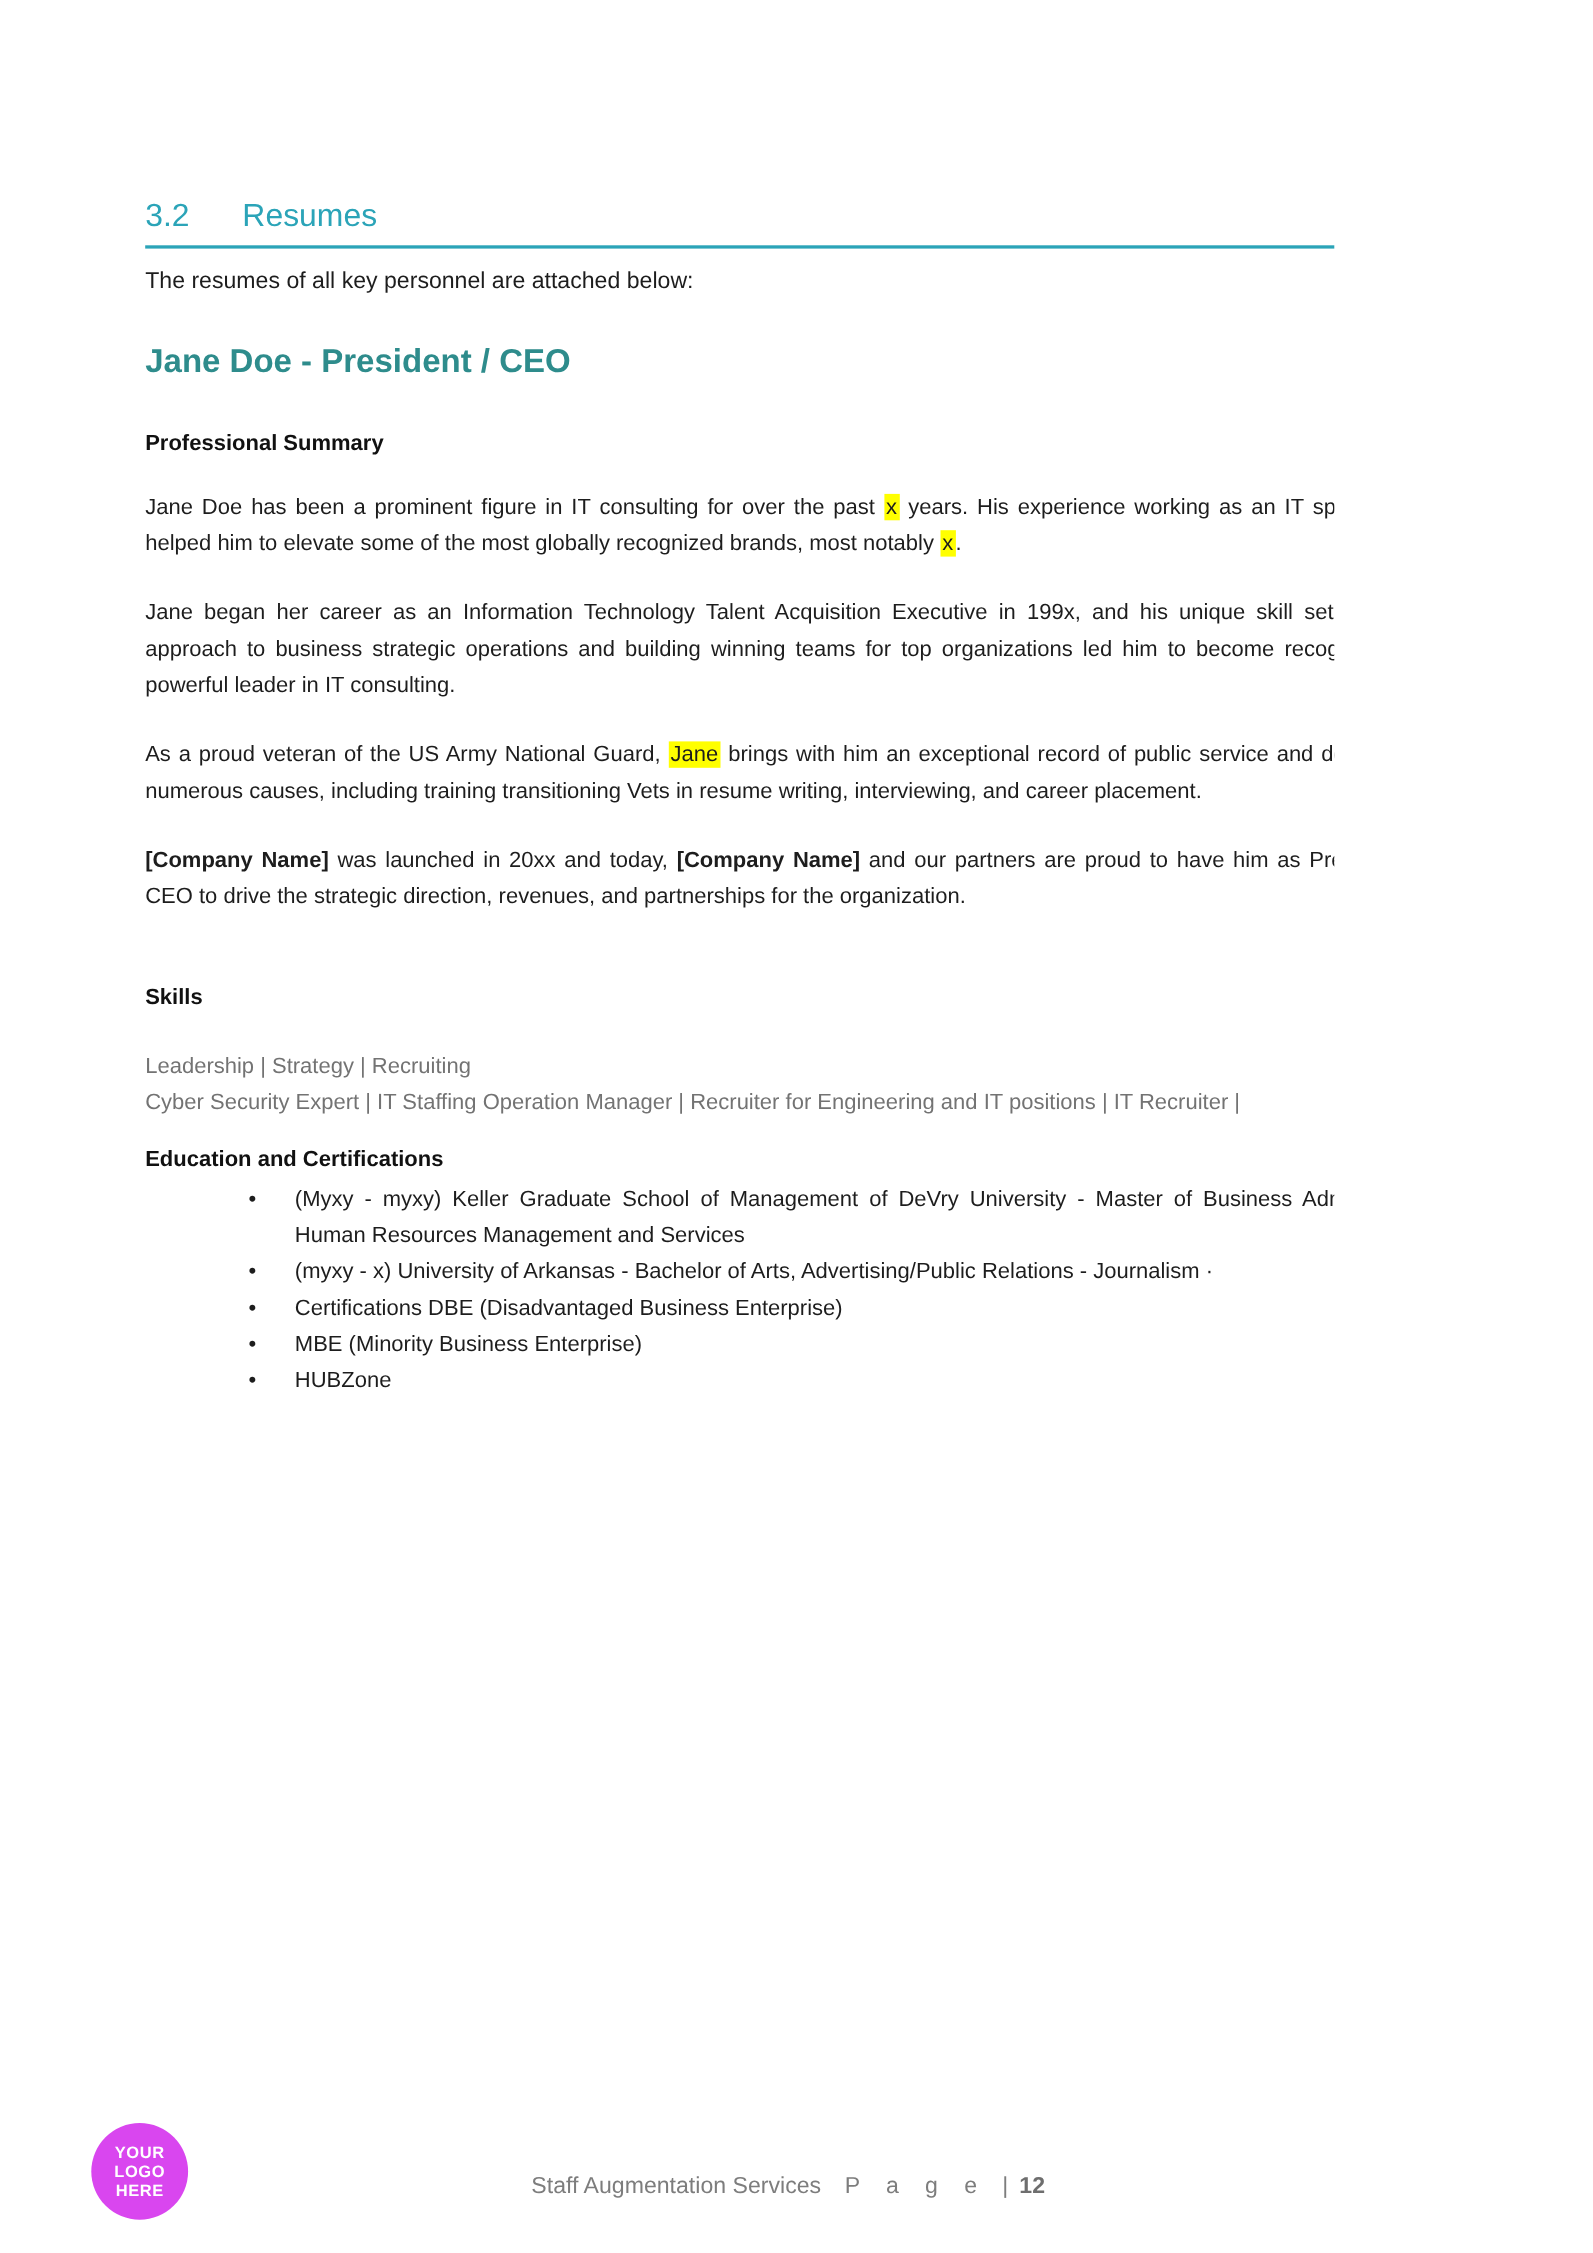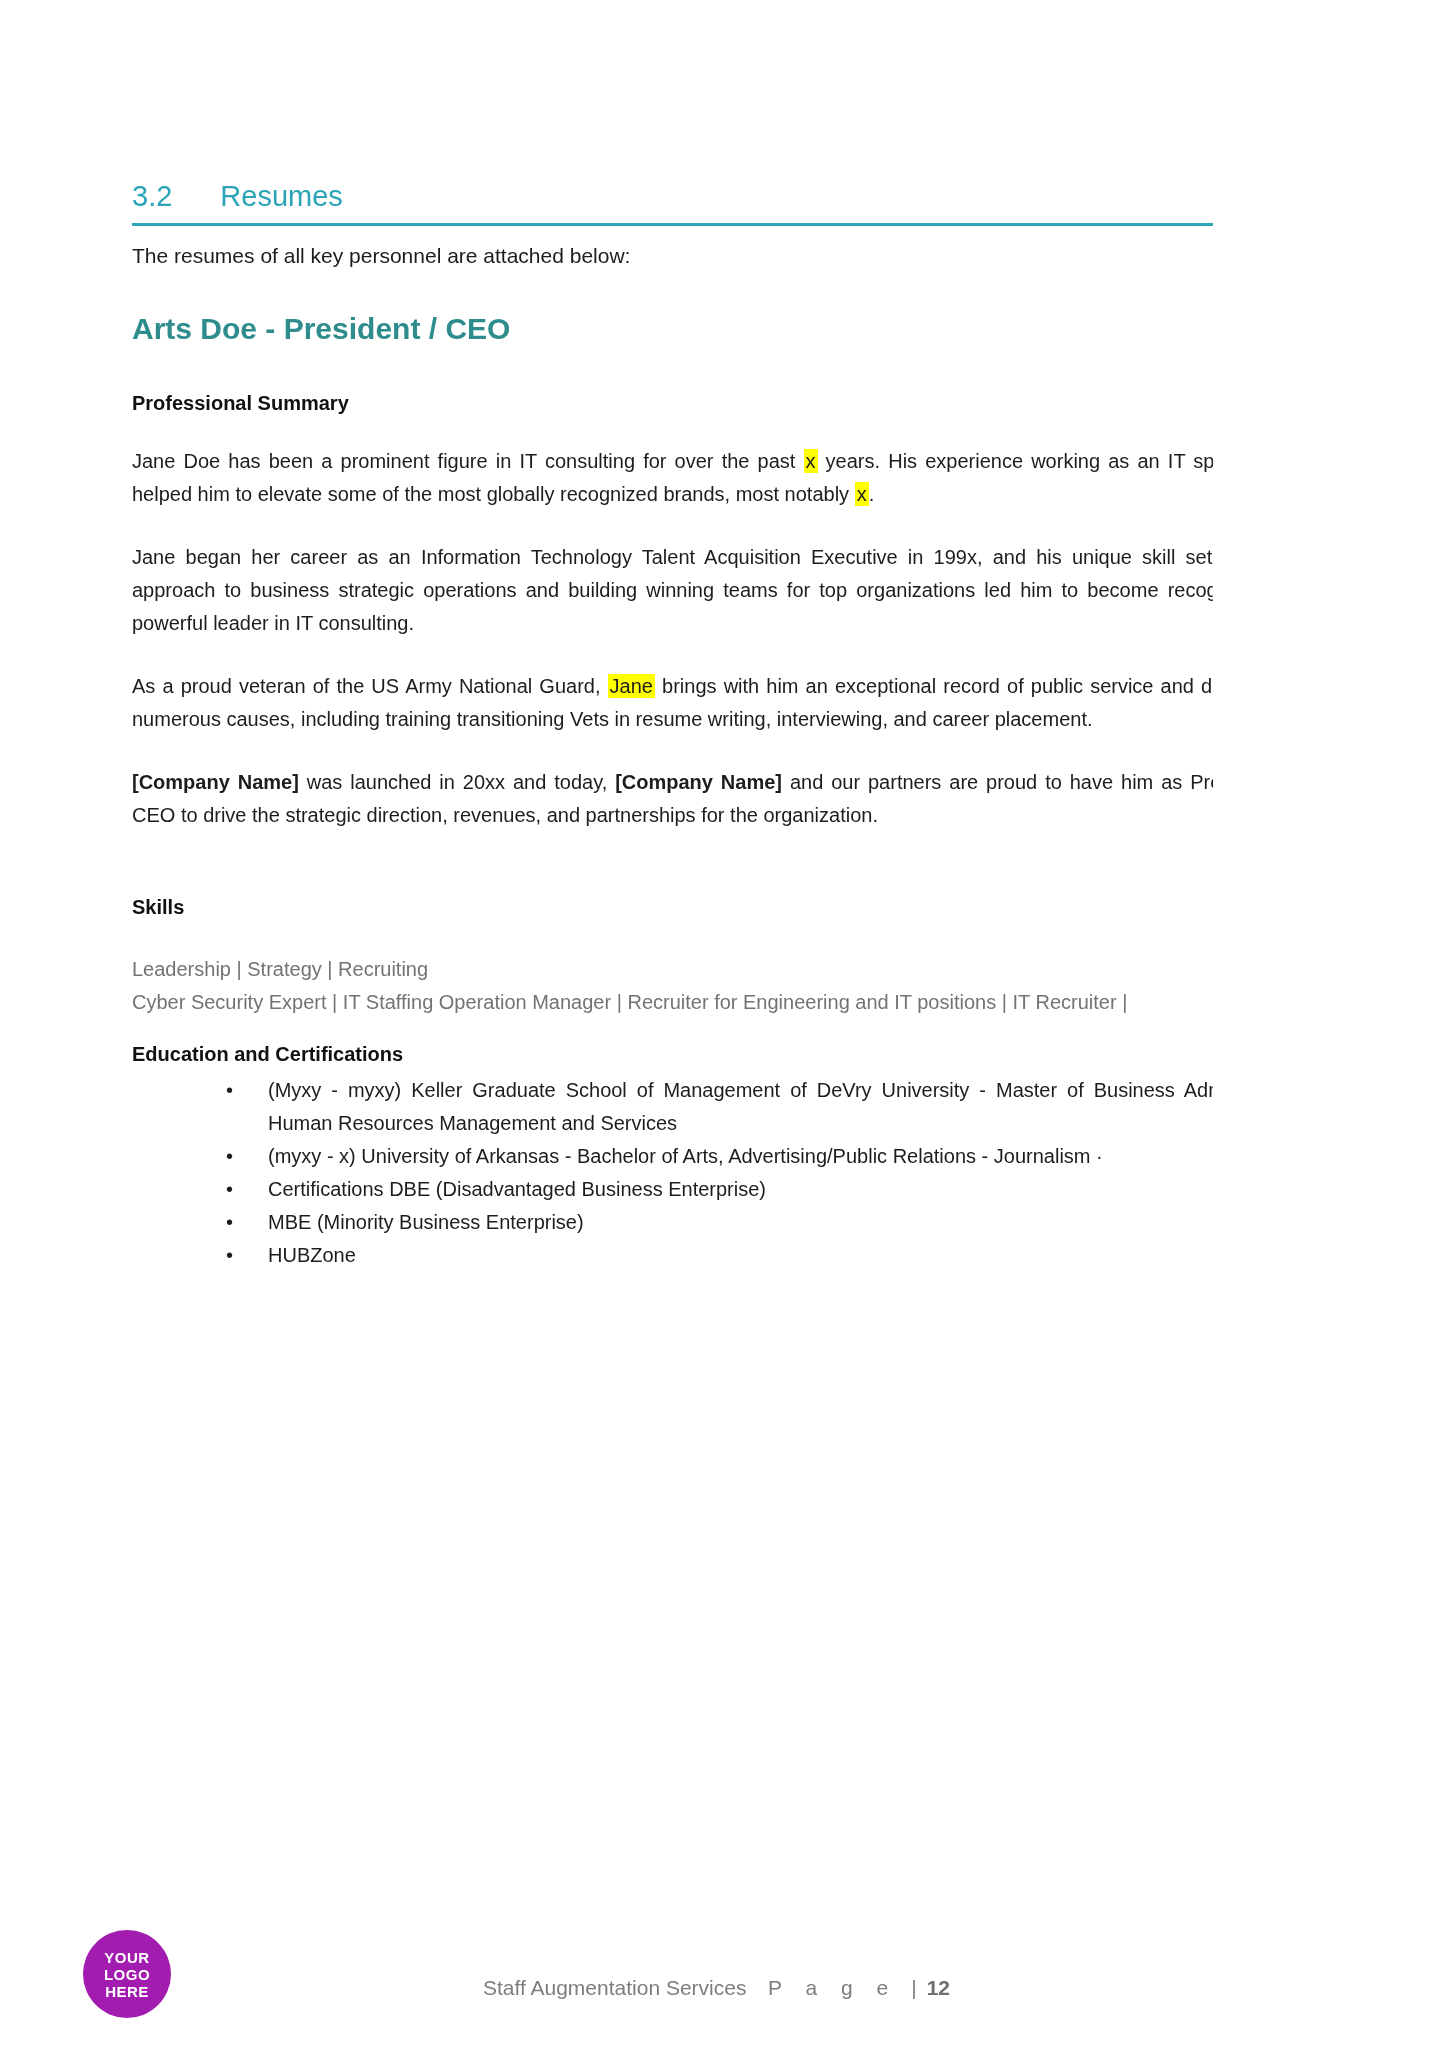--- a/index.html
+++ b/index.html
@@ -87,21 +87,21 @@
     font-size: 20px;
     color: #1d1d1d;
   }
   .logo-badge {
     position: absolute;
     left: 83px;
     top: 1930px;
     width: 88px;
     height: 88px;
     border-radius: 50%;
-    background: #a21caf;
+    background: #d946ef;
     color: #ffffff;
     display: flex;
     flex-direction: column;
     align-items: center;
     justify-content: center;
     text-align: center;
     font-weight: 700;
     font-size: 15px;
     line-height: 17px;
     letter-spacing: 0.5px;
@@ -132,21 +132,21 @@
 <div class="page">
   <div class="content">
 
     <div class="section-heading">
       <span>3.2</span>
       <span>Resumes</span>
     </div>
 
     <div class="intro">The resumes of all key personnel are attached below:</div>
 
-    <div class="resume-title">Arts Doe - President / CEO</div>
+    <div class="resume-title">Jane Doe - President / CEO</div>
 
     <div class="sub-heading sh-summary">Professional Summary</div>
 
     <p class="para"><span>Jane Doe has been a prominent figure in IT consulting for over the past </span><span class="hl">x</span><span> years. His experience working as an IT specialist has helped him to elevate some of the most globally recognized brands, most notably </span><span class="hl">x</span><span>.</span></p>
 
     <p class="para">Jane began her career as an Information Technology Talent Acquisition Executive in 199x, and his unique skill set and adept approach to business strategic operations and building winning teams for top organizations led him to become recognized as a powerful leader in IT consulting.</p>
 
     <p class="para"><span>As a proud veteran of the US Army National Guard, </span><span class="hl">Jane</span><span> brings with him an exceptional record of public service and dedication to numerous causes, including training transitioning Vets in resume writing, interviewing, and career placement.</span></p>
 
     <p class="para"><span class="bold">[Company Name]</span><span> was launched in 20xx and today, </span><span class="bold">[Company Name]</span><span> and our partners are proud to have him as President and CEO to drive the strategic direction, revenues, and partnerships for the organization.</span></p>

